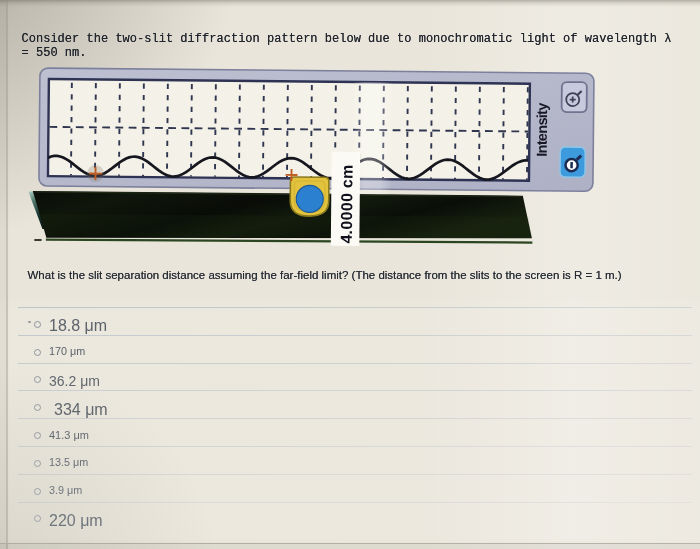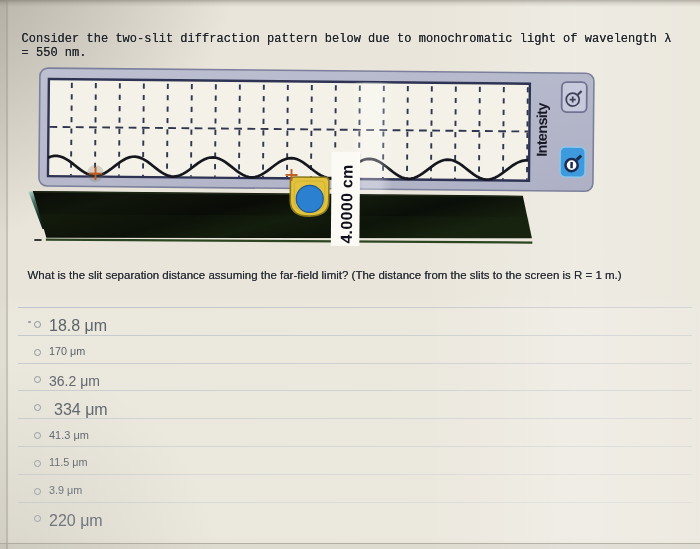--- a/index.html
+++ b/index.html
@@ -182,21 +182,21 @@
 <div class="abs" style="left:54px;top:400.8px;font-size:16px;color:#62686f">334 μm</div>
 
 <div class="abs" style="left:18px;top:418.2px;width:674px;height:1px;background:linear-gradient(90deg,rgba(148,164,186,0.34),rgba(148,164,186,0.2))"></div>
 
 <div class="abs" style="left:34.4px;top:431.9px;width:5px;height:5px;border:1.3px solid #979ca3;border-radius:50%"></div>
 <div class="abs" style="left:49px;top:428.6px;font-size:11px;color:#656b73">41.3 μm</div>
 
 <div class="abs" style="left:18px;top:446px;width:674px;height:1px;background:linear-gradient(90deg,rgba(148,164,186,0.3),rgba(148,164,186,0.17))"></div>
 
 <div class="abs" style="left:34.4px;top:459.7px;width:5px;height:5px;border:1.3px solid #9aa0a6;border-radius:50%"></div>
-<div class="abs" style="left:49px;top:456.40000000000003px;font-size:10.8px;color:#6a7077">11.5 μm</div>
+<div class="abs" style="left:49px;top:456.40000000000003px;font-size:10.8px;color:#6a7077">13.5 μm</div>
 
 <div class="abs" style="left:18px;top:473.8px;width:674px;height:1px;background:linear-gradient(90deg,rgba(148,164,186,0.26),rgba(148,164,186,0.15))"></div>
 
 <div class="abs" style="left:34.4px;top:487.49999999999994px;width:5px;height:5px;border:1.3px solid #9da2a8;border-radius:50%"></div>
 <div class="abs" style="left:49px;top:484.2px;font-size:10.8px;color:#70767d">3.9 μm</div>
 
 <div class="abs" style="left:18px;top:501.6px;width:674px;height:1px;background:linear-gradient(90deg,rgba(148,164,186,0.23),rgba(148,164,186,0.13))"></div>
 
 <div class="abs" style="left:34.4px;top:515.3000000000001px;width:5px;height:5px;border:1.3px solid #a0a5aa;border-radius:50%"></div>
 <div class="abs" style="left:49px;top:512.0px;font-size:16px;color:#70767d">220 μm</div>

